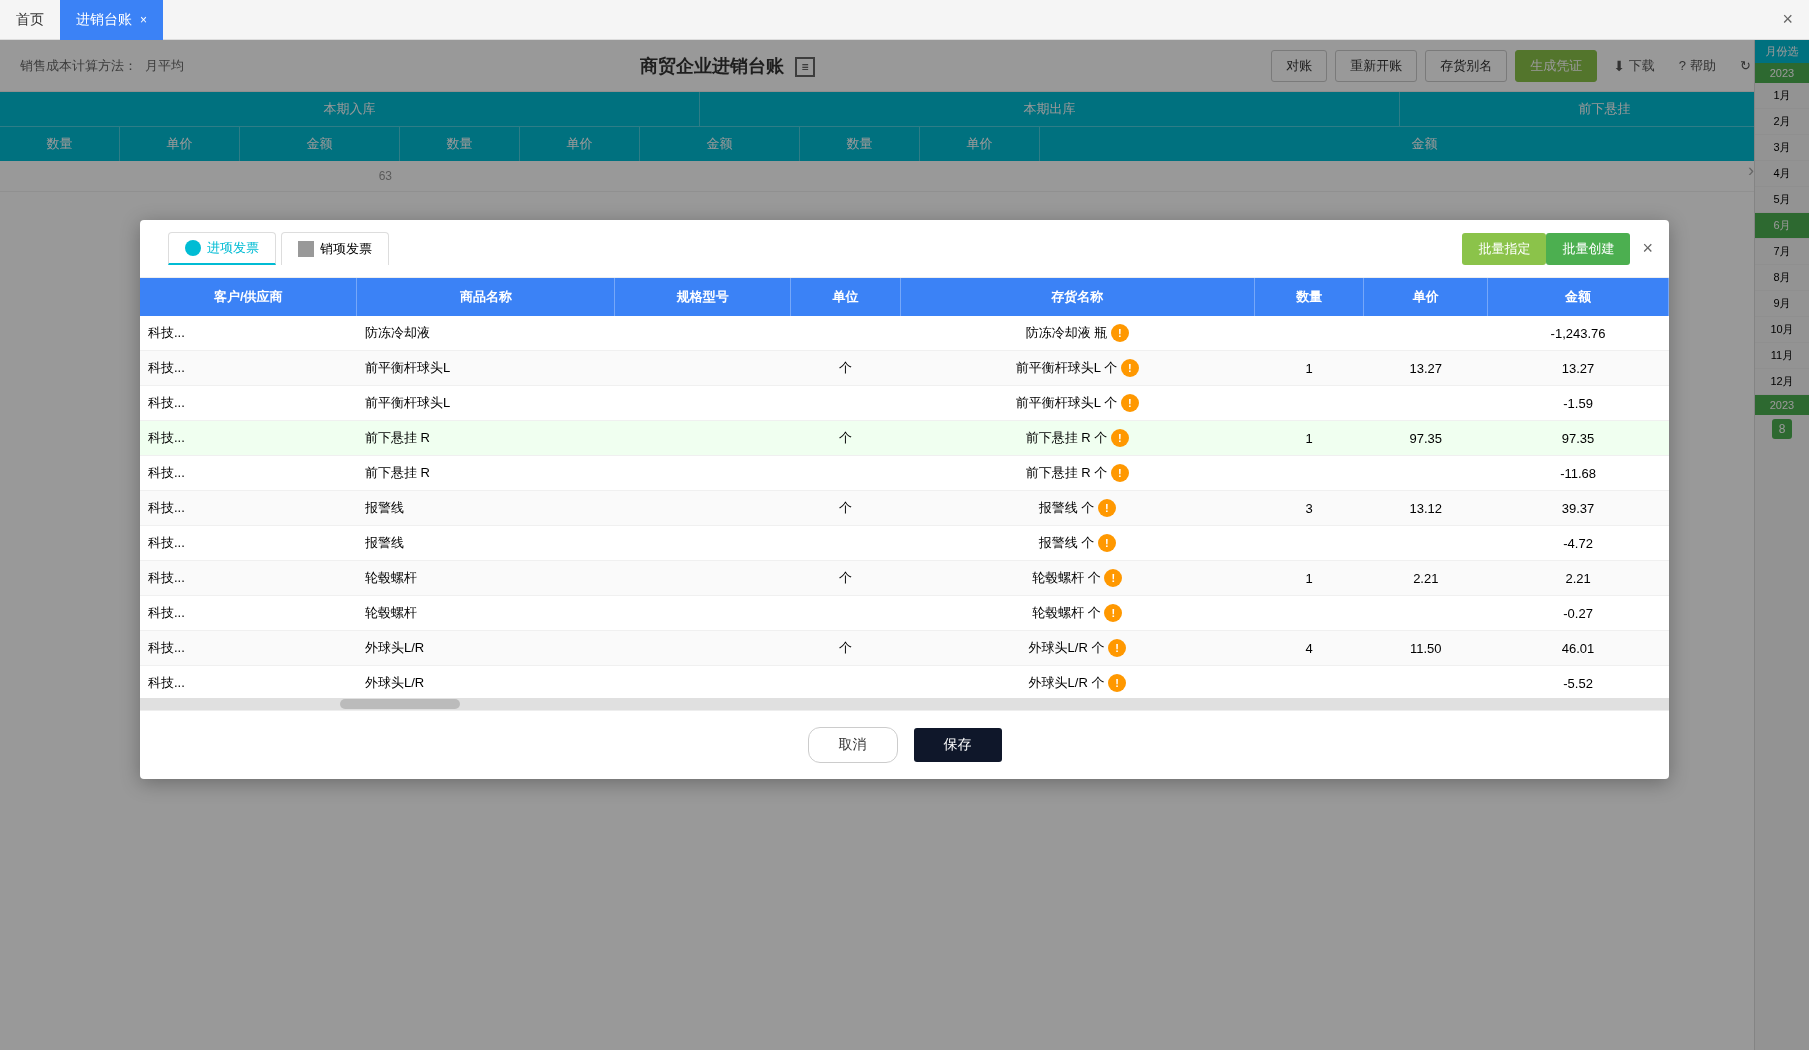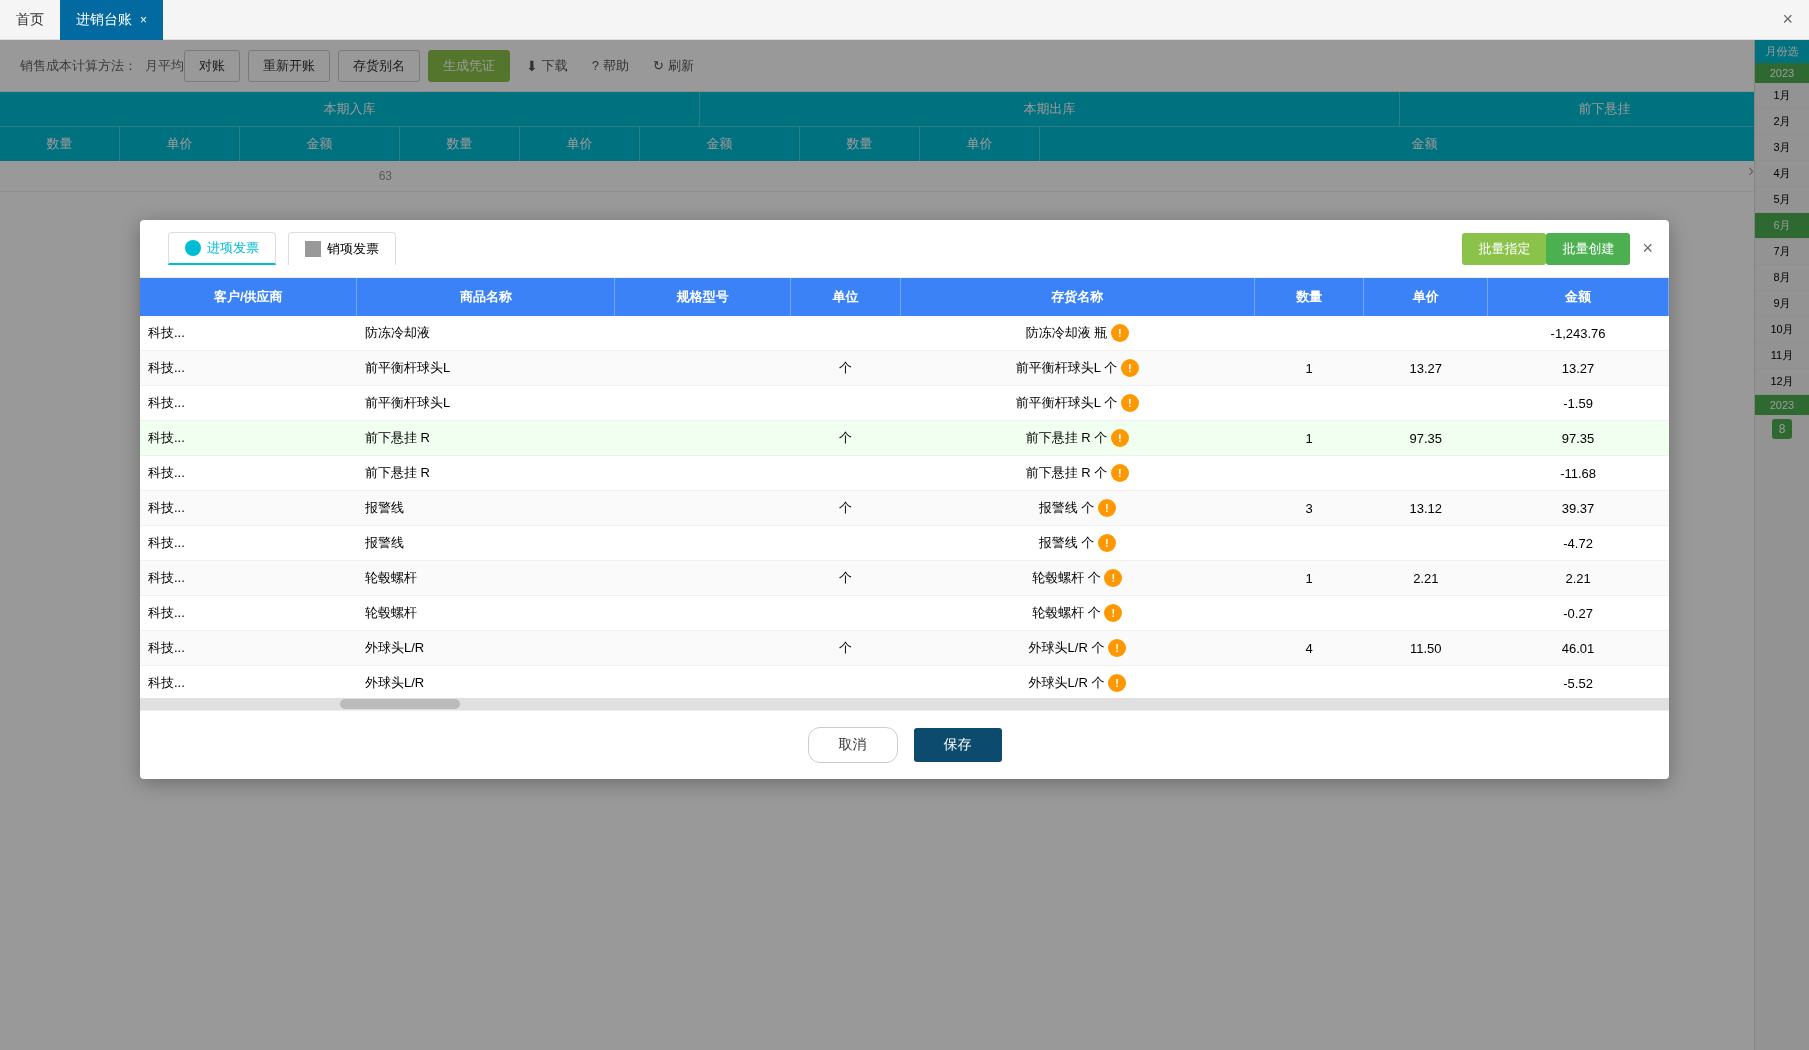--- a/index.html
+++ b/index.html
@@ -22,21 +22,21 @@
       font-size: 14px;
       color: #333;
       cursor: pointer;
     }
     .top-bar-tab {
       padding: 0 16px;
       height: 40px;
       display: flex;
       align-items: center;
       font-size: 14px;
-      background: #0369a1;
+      background: #3b82f6;
       color: #fff;
       cursor: pointer;
       position: relative;
     }
     .top-bar-tab .close-icon {
       margin-left: 8px;
       font-size: 12px;
       cursor: pointer;
     }
     .top-bar-close {
@@ -131,21 +131,21 @@
       overflow: hidden;
     }
     .modal-header {
       display: flex;
       align-items: center;
       padding: 12px 16px;
       border-bottom: 1px solid #eee;
     }
     .modal-tabs {
       display: flex;
-      gap: 12px;
+      gap: 5px;
       flex: 1;
       padding-left: 12px;
     }
     .modal-tab {
       padding: 6px 16px;
       border-radius: 4px 4px 0 0;
       font-size: 13px;
       cursor: pointer;
       display: flex;
       align-items: center;
@@ -275,21 +275,21 @@
     .btn-cancel {
       background: #fff;
       color: #333;
       border: 1px solid #ccc;
       padding: 8px 30px;
       border-radius: 12px;
       font-size: 14px;
       cursor: pointer;
     }
     .btn-save {
-      background: #0c4a6e;
+      background: #0f172a;
       color: #fff;
       border: none;
       padding: 8px 30px;
       border-radius: 3px;
       font-size: 14px;
       cursor: pointer;
     }
 
     
     .month-panel {
@@ -339,20 +339,24 @@
   </div>
   <div class="top-bar-close" style="margin-left:auto;">×</div>
 </div>
 
 <div class="bg-page" style="position:relative; height:1010px; overflow:hidden;">
 
   <div class="bg-header">
     <div class="toolbar-left">
       <span>销售成本计算方法：</span>
       <span>月平均</span>
+    </div>
+    <div class="toolbar-title">
+      <span>商贸企业进销台账</span>
+      <span class="toolbar-title-icon">≡</span>
     </div>
     <div class="toolbar-right">
       <button class="btn btn-outline">对账</button>
       <button class="btn btn-outline">重新开账</button>
       <button class="btn btn-outline">存货别名</button>
       <button class="btn btn-primary" style="background:#8bc34a; border-color:#8bc34a;">生成凭证</button>
       <div class="toolbar-action">
         <span style="font-size:14px;">⬇</span>
         <span>下载</span>
       </div>

